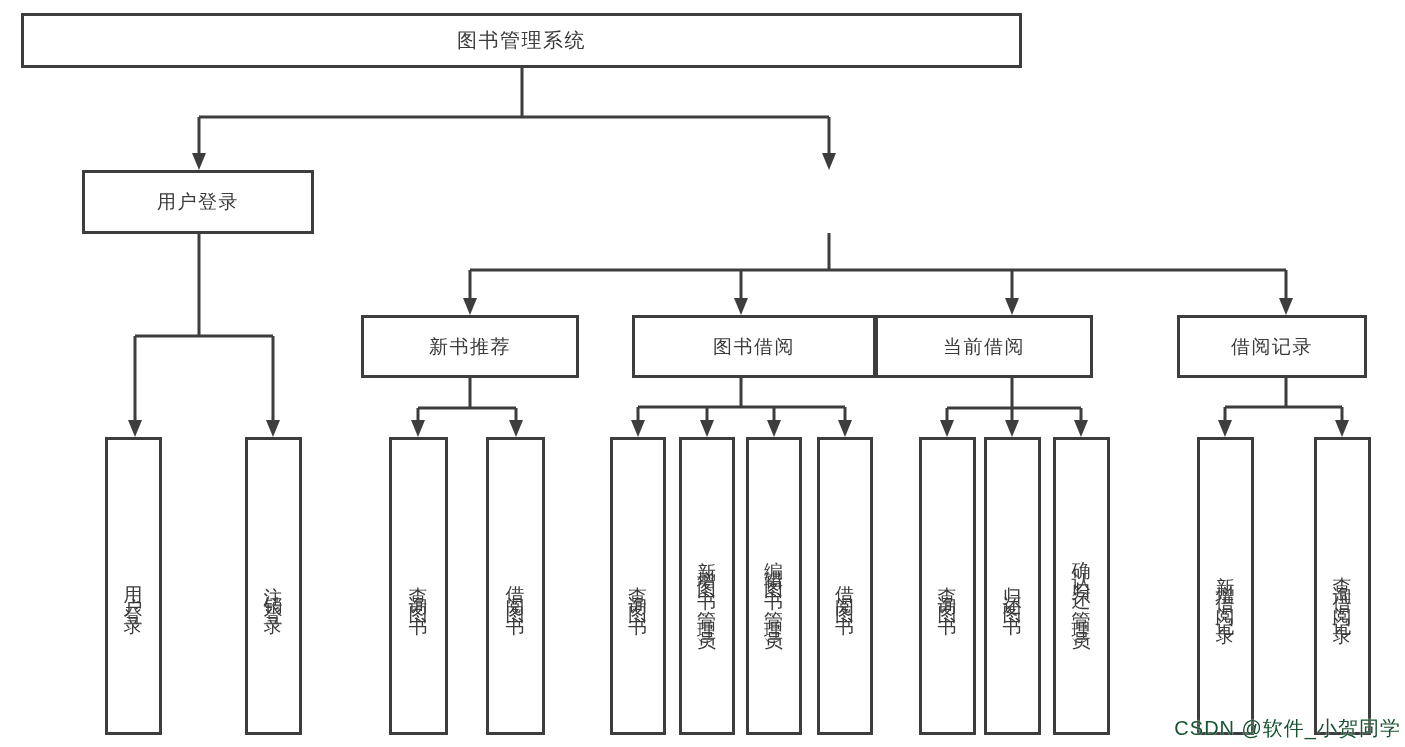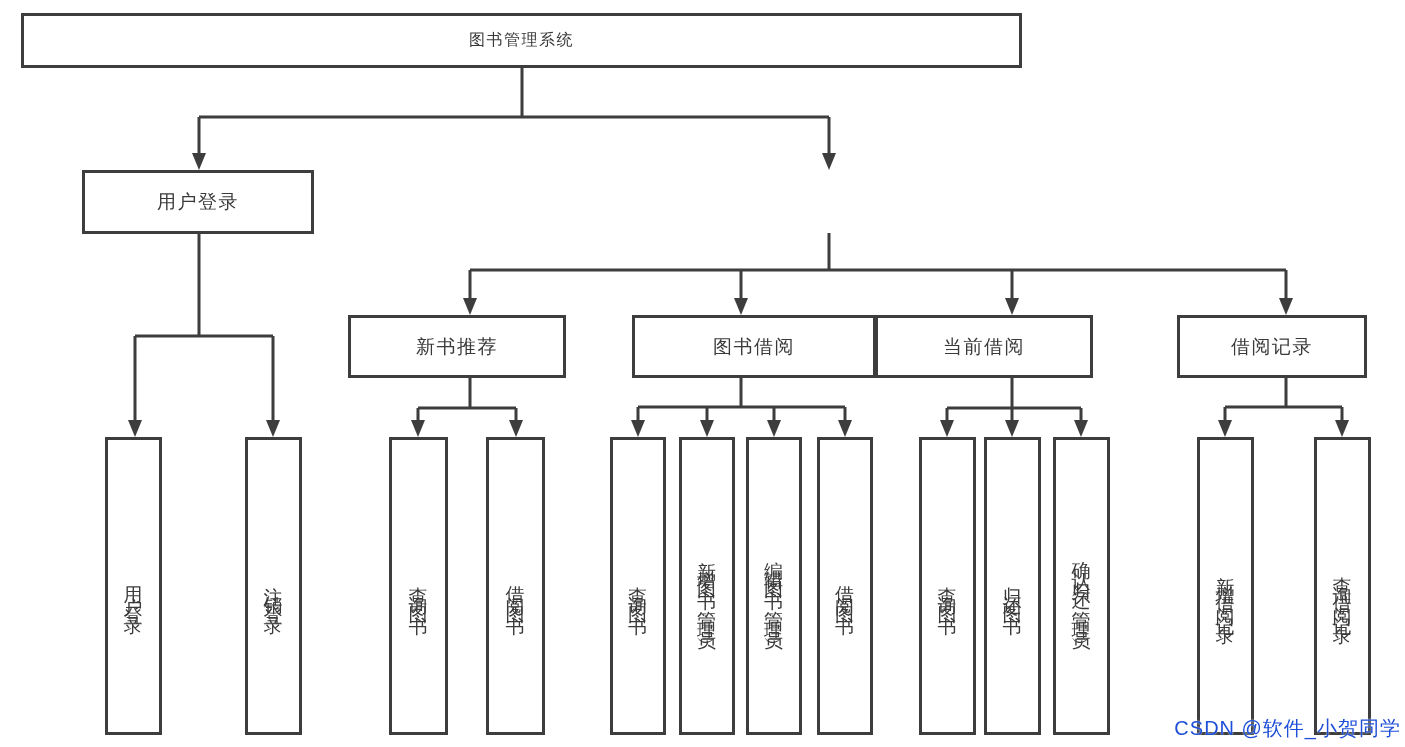--- a/index.html
+++ b/index.html
@@ -17,35 +17,35 @@
     position:absolute;
     box-sizing:border-box;
     border:3px solid #3d3d3d;
     background:#ffffff;
     display:flex;
     align-items:center;
     justify-content:center;
     text-align:center;
   }
   .hnode{font-size:19px;letter-spacing:1.5px;}
-  .root{font-size:16px;}
+  .root{font-size:20px;}
   .vnode span{
     writing-mode:vertical-rl;
     text-orientation:mixed;
     font-size:19px;
     line-height:1;
     letter-spacing:10px;
     margin-bottom:-10px;
   }
   .watermark{
     position:absolute;
     right:4px;
     bottom:5px;
     font-size:20px;
-    color:#1d4ed8;
+    color:#14532d;
     letter-spacing:1px;
     text-shadow:0 0 2px #ffffff;
     white-space:nowrap;
   }
 </style>
 </head>
 <body>
 
 <div class="canvas">
 
@@ -93,21 +93,21 @@
   </svg>
 
   <div class="node hnode root" style="left:21px;top:13px;width:1001px;height:55px">
     <span>图书管理系统</span>
   </div>
 
   <div class="node hnode" style="left:82px;top:170px;width:232px;height:64px">
     <span>用户登录</span>
   </div>
 
-  <div class="node hnode" style="left:348px;top:315px;width:218px;height:63px">
+  <div class="node hnode" style="left:361px;top:315px;width:218px;height:63px">
     <span>新书推荐</span>
   </div>
   <div class="node hnode" style="left:632px;top:315px;width:244px;height:63px">
     <span>图书借阅</span>
   </div>
   <div class="node hnode" style="left:875px;top:315px;width:218px;height:63px">
     <span>当前借阅</span>
   </div>
   <div class="node hnode" style="left:1177px;top:315px;width:190px;height:63px">
     <span>借阅记录</span>

